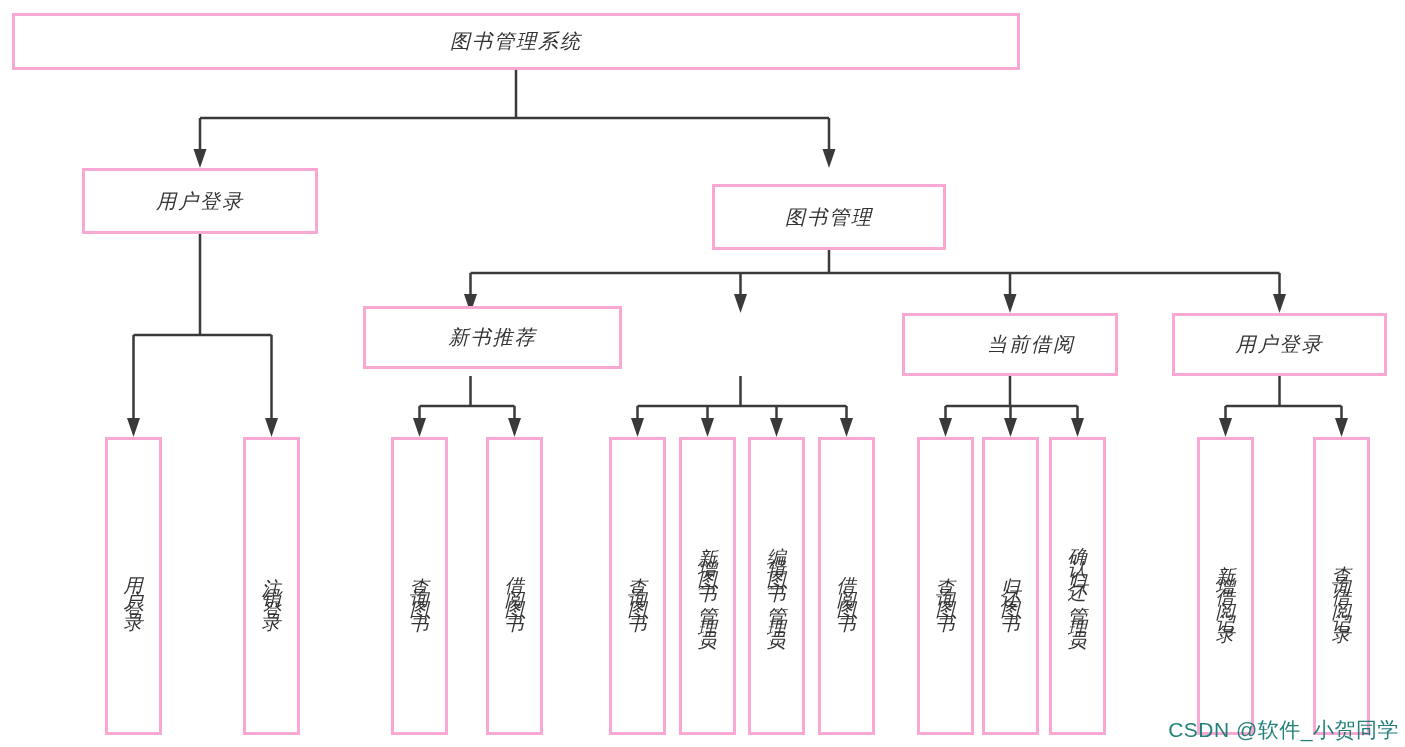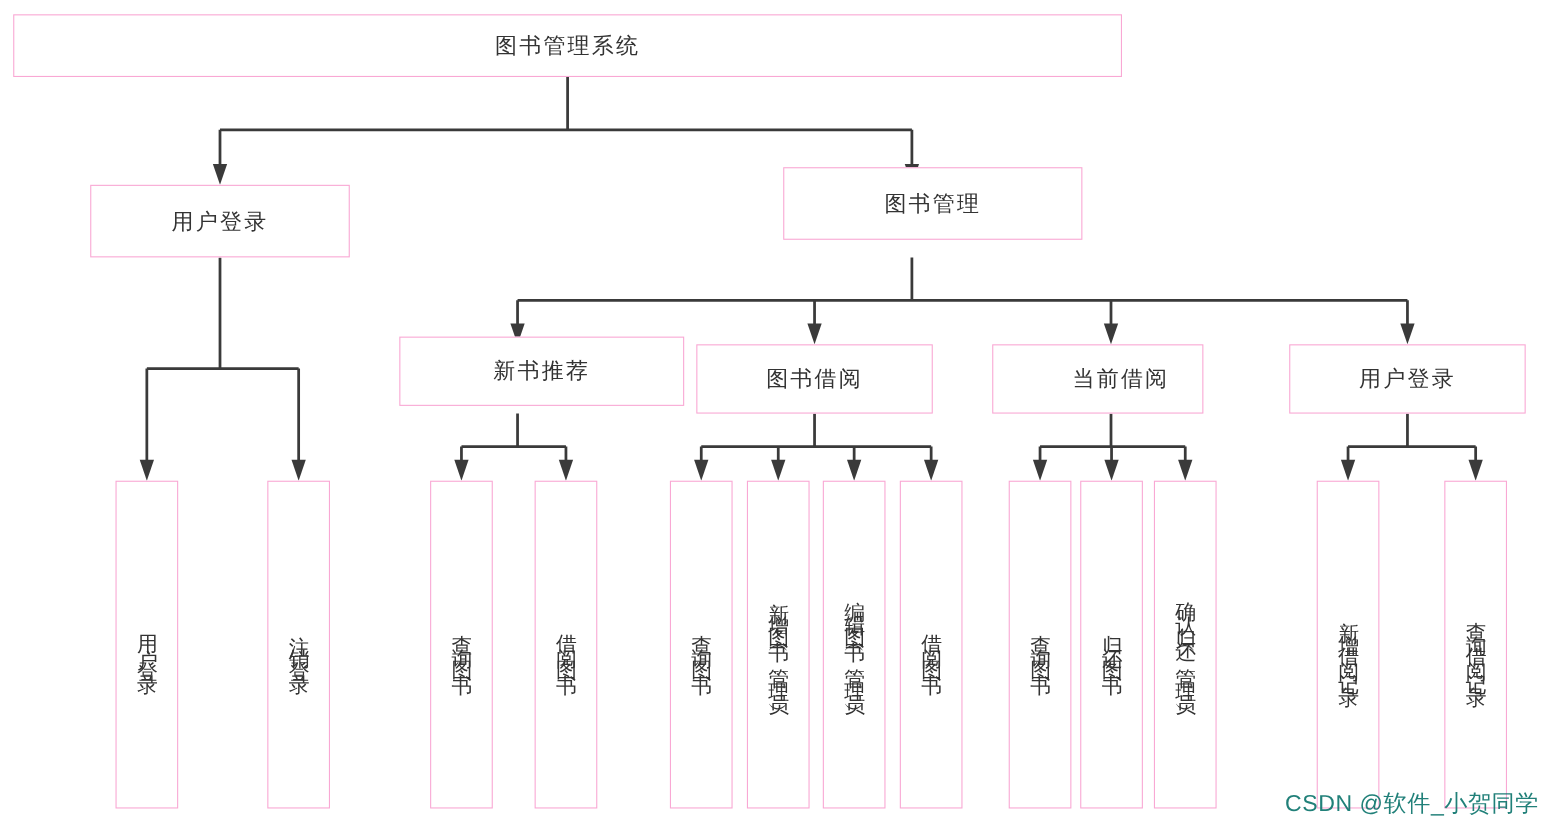--- a/index.html
+++ b/index.html
@@ -19,25 +19,26 @@
     position: absolute;
     left: 0;
     top: 0;
     width: 1405px;
     height: 747px;
   }
   .box {
     position: absolute;
     box-sizing: border-box;
     background: #ffffff;
-    border: 1px solid #f9a8d4;
+    border: 3px solid #f9a8d4;
     display: flex;
     align-items: center;
     justify-content: center;
     color: #333333;
+    font-style: italic;
   }
   .box.h span {
     font-size: 20px;
     letter-spacing: 2px;
     white-space: nowrap;
     color: #333333;
   }
   .box.v span {
     writing-mode: vertical-rl;
     text-orientation: mixed;
@@ -108,31 +109,28 @@
     </g>
   </svg>
 
   <div class="box h" style="left:12px; top:13px; width:1008px; height:57px;">
     <span>图书管理系统</span>
   </div>
 
   <div class="box h" style="left:82px; top:168px; width:236px; height:66px;">
     <span>用户登录</span>
   </div>
-  <div class="box h" style="left:712px; top:152px; width:272px; height:66px;">
+  <div class="box h" style="left:712px; top:184px; width:234px; height:66px;">
     <span>图书管理</span>
   </div>
 
   <div class="box h" style="left:363px; top:306px; width:259px; height:63px;">
     <span>新书推荐</span>
   </div>
-  <div class="box h" style="left:633px; top:313px; width:215px; height:63px;">
-    <span>图书借阅</span>
-  </div>
-  <div class="box h" style="left:902px; top:313px; width:192px; height:63px;padding-left:42px;">
+  <div class="box h" style="left:902px; top:313px; width:216px; height:63px;padding-left:42px;">
     <span>当前借阅</span>
   </div>
   <div class="box h" style="left:1172px; top:313px; width:215px; height:63px;">
     <span>用户登录</span>
   </div>
 
   <div class="box v" style="left:105px; top:437px; width:57px; height:298px;">
     <span>用户登录</span>
   </div>
   <div class="box v" style="left:243px; top:437px; width:57px; height:298px;">

